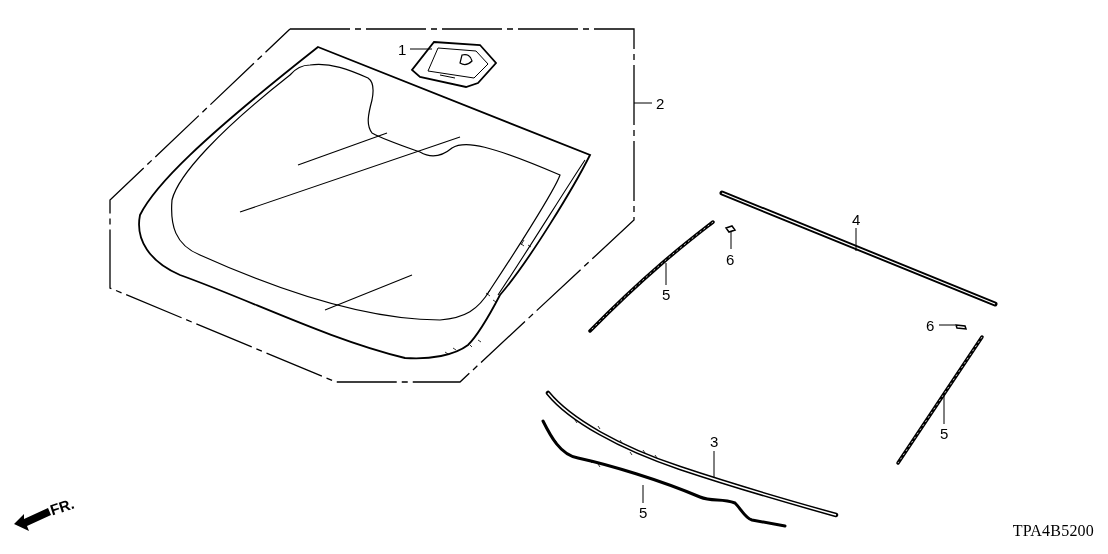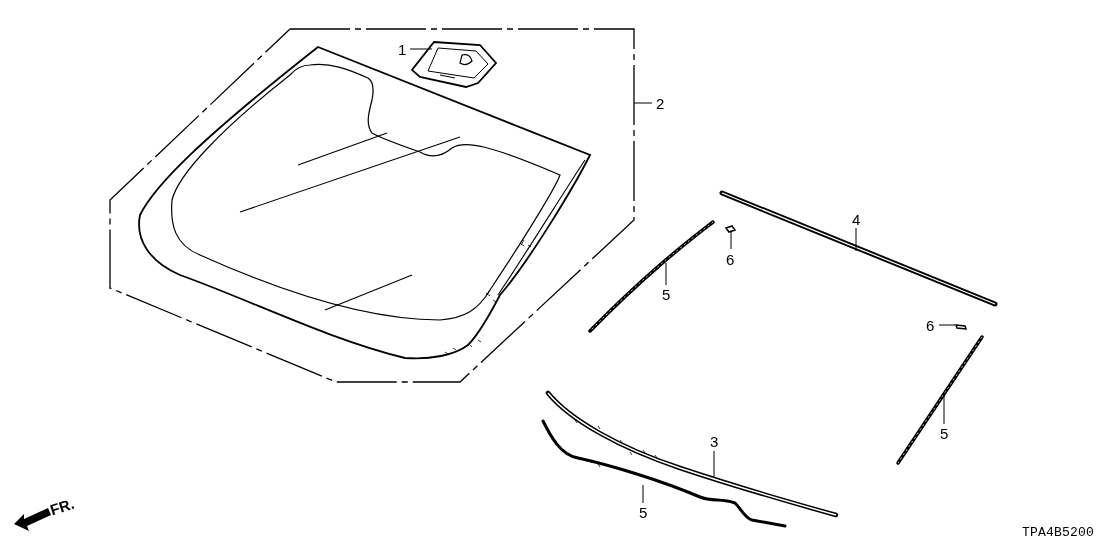--- a/index.html
+++ b/index.html
@@ -1,19 +1,19 @@
 <!DOCTYPE html>
 <html><head>
   <meta charset="utf-8">
   <style>
     html, body { margin: 0; padding: 0; background: #ffffff; }
     body { width: 1108px; height: 554px; overflow: hidden; position: relative; font-family: "Liberation Sans", sans-serif; }
     #diagram { position: absolute; left: 0; top: 0; width: 1108px; height: 554px; }
     .callout { position: absolute; font-family: "Liberation Sans", sans-serif; font-size: 15px; color: #000; line-height: 1; }
-    .code { position: absolute; right: 14px; bottom: 14px; font-family: Liberation Mono, monospace; font-size: 13px; color: #000; letter-spacing: 0.2px; }
+    .code { position: absolute; right: 14px; bottom: 14px; font-family: Liberation Serif, serif; font-size: 16px; color: #000; letter-spacing: 0.2px; }
     .fr { position: absolute; left: 14px; top: 494px; width: 74px; height: 40px; }
   </style>
 </head>
 <body>
 
 <svg id="diagram" viewBox="0 0 1108 554" xmlns="http://www.w3.org/2000/svg">
 
   <g fill="none" stroke="#000" stroke-width="1.3" stroke-dasharray="60 5 6 5">
     <polyline points="290,29 634,29 634,220 460,382 336,382 110,288 110,200 290,29"></polyline>
   </g>

